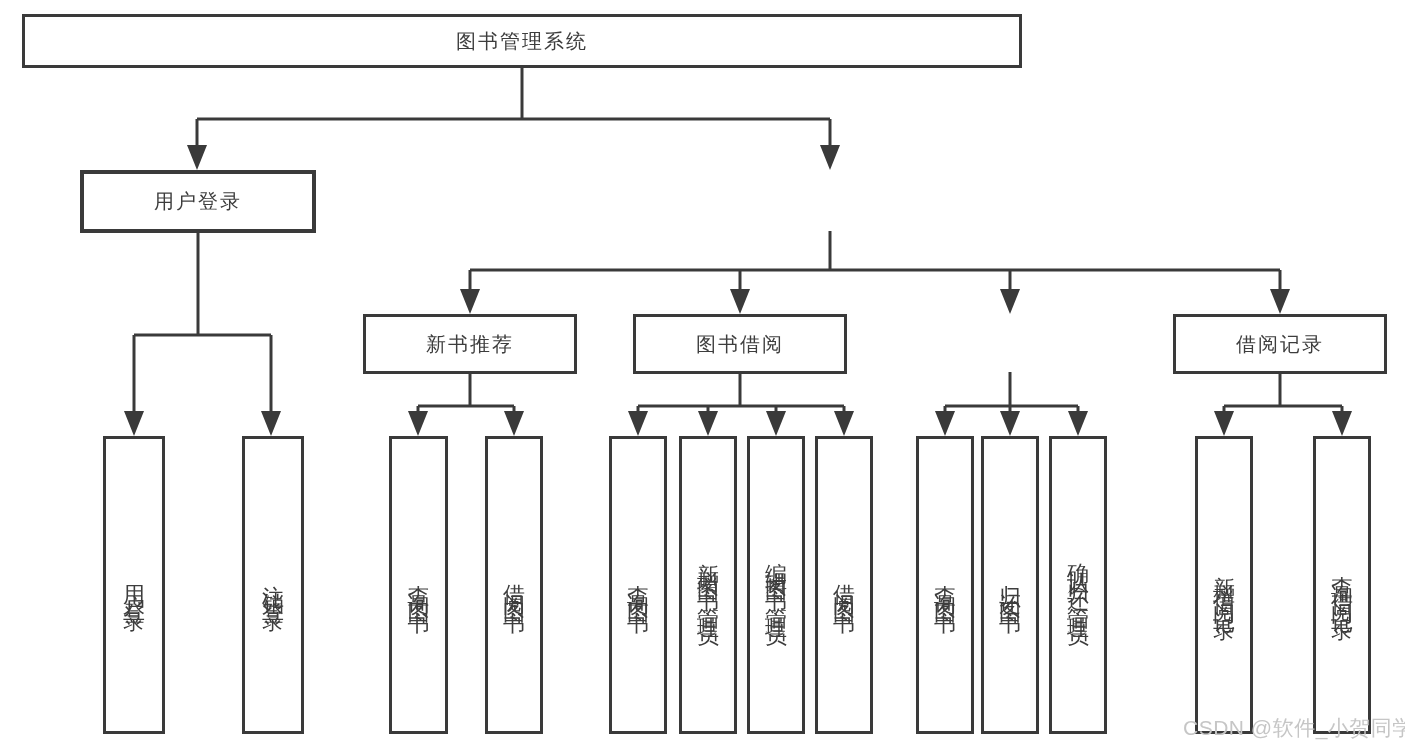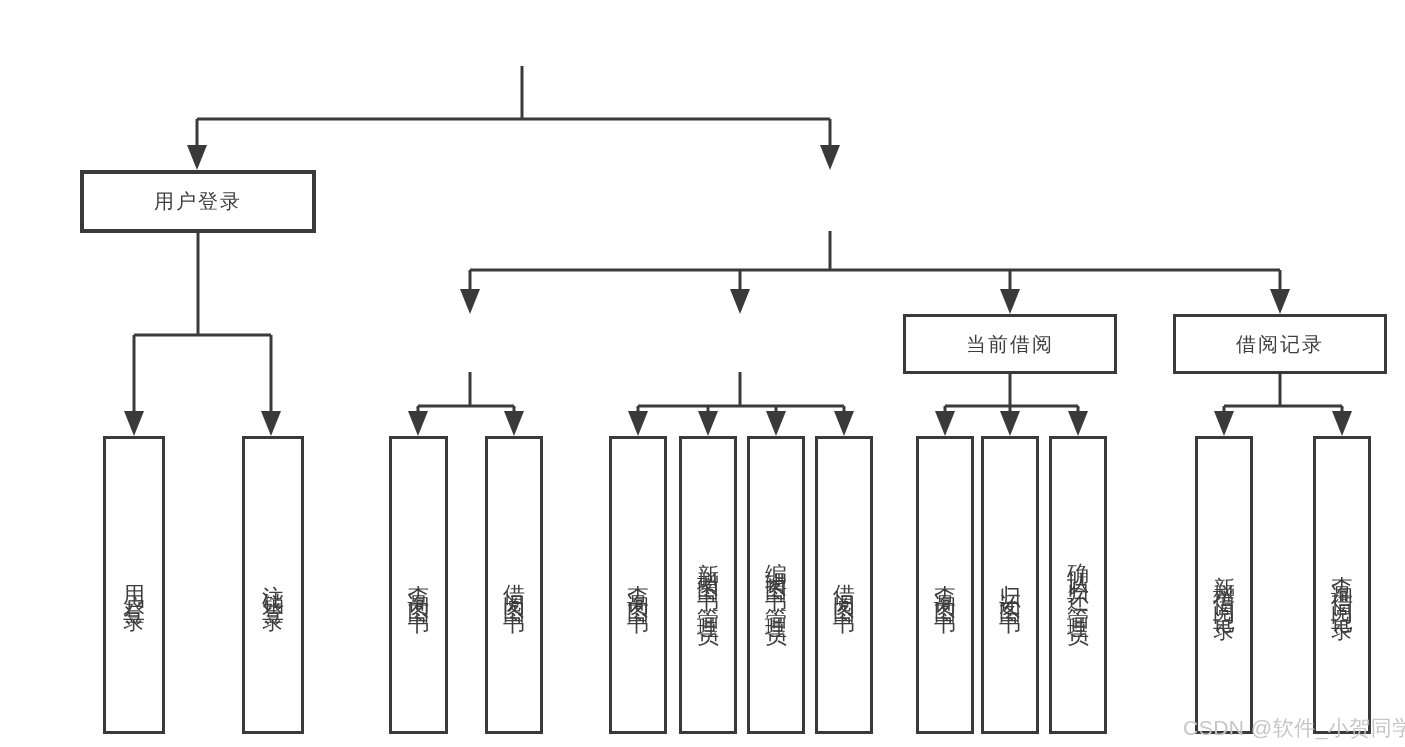--- a/index.html
+++ b/index.html
@@ -94,27 +94,33 @@
       <polygon points="776,436 766,411 786,411"></polygon>
       <polygon points="844,436 834,411 854,411"></polygon>
       <polygon points="945,436 935,411 955,411"></polygon>
       <polygon points="1010,436 1000,411 1020,411"></polygon>
       <polygon points="1078,436 1068,411 1088,411"></polygon>
       <polygon points="1224,436 1214,411 1234,411"></polygon>
       <polygon points="1342,436 1332,411 1352,411"></polygon>
     </g>
   </svg>
 
+  <div class="node h-node" style="left:22px; top:14px; width:1000px; height:54px;">
+    <span>图书管理系统</span>
+  </div>
 
   <div class="node h-node lv2" style="left:80px; top:170px; width:236px; height:63px;">
     <span>用户登录</span>
   </div>
 
-  <div class="node h-node lv3" style="left:903px; top:314px; width:214px; height:60px;">
-    <span>当前借阅</span>
+  <div class="node h-node lv3" style="left:363px; top:314px; width:214px; height:60px;">
+    <span>新书推荐</span>
+  </div>
+  <div class="node h-node lv3" style="left:633px; top:314px; width:214px; height:60px;">
+    <span>图书借阅</span>
   </div>
   <div class="node h-node lv3" style="left:1173px; top:314px; width:214px; height:60px;">
     <span>借阅记录</span>
   </div>
 
   <div class="node leaf" style="left:103px; top:436px; width:62px; height:298px;">
     <span class="vtext">用户登录</span>
   </div>
   <div class="node leaf" style="left:242px; top:436px; width:62px; height:298px;">
     <span class="vtext">注销登录</span>

